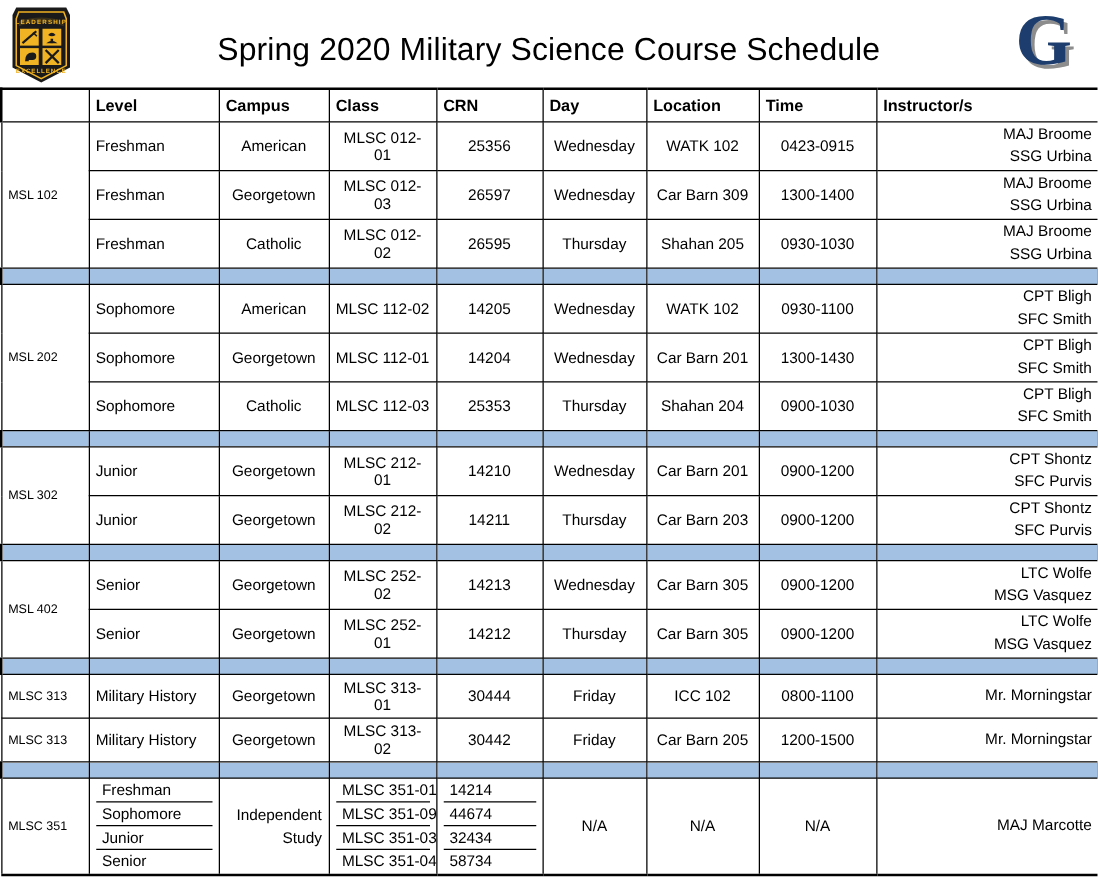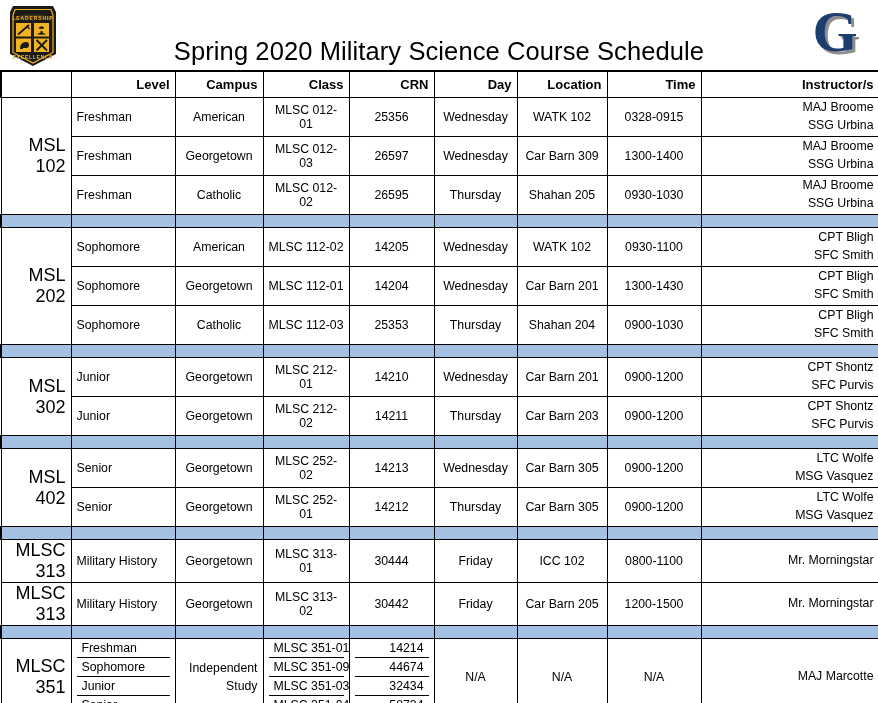--- a/index.html
+++ b/index.html
@@ -32,21 +32,21 @@
   .gu-logo {
     position: absolute;
     right: 12px;
     top: 4px;
     width: 62px;
     height: 62px;
   }
   .page-title {
     position: absolute;
     left: 0;
-    top: 16px;
+    top: 5px;
     width: 878px;
     height: 70px;
     line-height: 70px;
     text-align: center;
     font-size: 25.5px;
     font-weight: 400;
     letter-spacing: 0.1px;
     white-space: nowrap;
   }
 
@@ -73,36 +73,36 @@
   col.c-campus { width: 88px; }
   col.c-class { width: 86px; }
   col.c-crn { width: 85px; }
   col.c-day { width: 83px; }
   col.c-loc { width: 90px; }
   col.c-time { width: 94px; }
   col.c-inst { width: 178px; }
 
   
   tr.hdr th {
-    text-align: right;
+    text-align: left;
     font-weight: 700;
     font-size: 13px;
     height: 25px;
     border-top: 2px solid #000000;
     border-bottom: 1.5px solid #000000;
   }
   tr.hdr th.blank {
     border-left: 2px solid #000000;
   }
 
   
   td.code {
-    text-align: right;
+    text-align: left;
     font-weight: 700;
-    font-size: 18px;
+    font-size: 10px;
     border-left: 2px solid #000000;
     border-right: 1.5px solid #000000;
   }
 
   td.level { text-align: left; }
   td.campus, td.class, td.crn, td.day, td.loc, td.time { text-align: center; }
   td.inst { text-align: right; line-height: 1.46; }
   td.inst span { display: block; }
 
   td.day-left { text-align: center; }
@@ -134,21 +134,21 @@
   td.is-cell { padding: 0; vertical-align: top; }
   td.is-cell .is-row {
     height: 19px;
     line-height: 19px;
     border-bottom: 1px solid #000000;
     padding: 0 5px;
     box-sizing: border-box;
     white-space: nowrap;
   }
   td.is-cell .is-row:last-child { border-bottom: none; }
-  td.is-cell.center .is-row { text-align: right; }
+  td.is-cell.center .is-row { text-align: left; }
   td.is-cell.left .is-row { text-align: left; }
   td.campus-is { text-align: right; line-height: 1.5; vertical-align: middle; }
   td.campus-is span { display: block; }
 </style>
 </head>
 <body>
 
 <div class="header">
 
   <div class="crest">
@@ -219,21 +219,21 @@
   <tbody>
 
     <tr class="body">
       <td class="code" rowspan="3">MSL 102</td>
       <td class="level">Freshman</td>
       <td class="campus">American</td>
       <td class="class">MLSC 012-01</td>
       <td class="crn">25356</td>
       <td class="day">Wednesday</td>
       <td class="loc">WATK 102</td>
-      <td class="time">0328-0915</td>
+      <td class="time">0423-0915</td>
       <td class="inst edge-right">
         <span>MAJ Broome</span>
         <span>SSG Urbina</span>
       </td>
     </tr>
     <tr class="body">
       <td class="level">Freshman</td>
       <td class="campus">Georgetown</td>
       <td class="class">MLSC 012-03</td>
       <td class="crn">26597</td>

